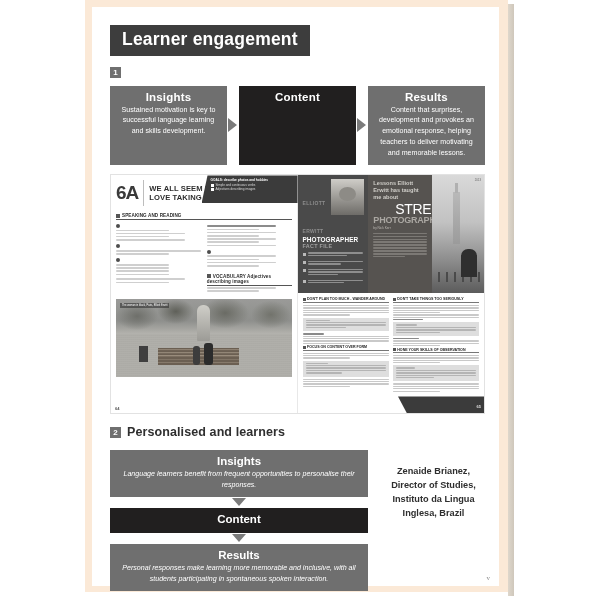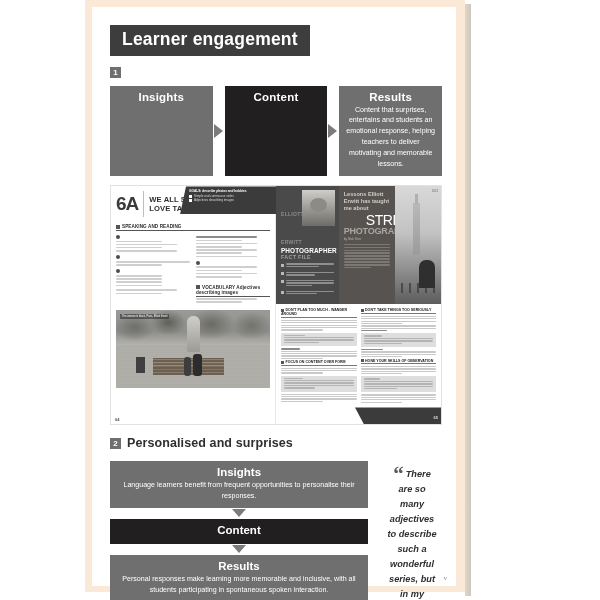--- a/index.html
+++ b/index.html
@@ -3,21 +3,21 @@
 <meta charset="utf-8">
 <style>
   html,body{margin:0;padding:0;}
   body{
     width:600px;height:600px;overflow:hidden;
     background:#ffffff;
     font-family:"Liberation Sans", sans-serif;
     -webkit-font-smoothing:antialiased;
   }
   .page-shell{
-    position:absolute;left:85px;top:0;width:380px;height:592px;
+    position:absolute;left:85px;top:0;width:423px;height:592px;
     background:#fbe9d7;
     box-sizing:border-box;
     padding:7px 9px 6px 7px;
   }
   .page-shell:after{
     content:"";position:absolute;right:-6px;top:4px;width:6px;height:592px;
     background:linear-gradient(to right,#ded7cc,#cfc7bb);
   }
   .page{
     position:relative;width:100%;height:100%;
@@ -194,21 +194,21 @@
 
   
   .sec2{display:flex;margin-top:11px;gap:14px;}
   .stack{width:258px;flex:0 0 258px;}
   .sbox{
     background:#6f6f6f;color:#fff;text-align:center;
     padding:4px 8px 6px 8px;box-sizing:border-box;
   }
   .sbox.dark{background:#211f1f;}
   .sbox h4{margin:1px 0 2px 0;font-size:11.5px;font-weight:bold;}
-  .sbox p{margin:0;font-size:7.1px;line-height:1.55;}
+  .sbox p{margin:0;font-size:7.1px;line-height:1.55;font-style:italic;}
   .arrow-d{height:11px;position:relative;}
   .arrow-d:before{
     content:"";position:absolute;left:50%;top:1px;transform:translateX(-50%);
     border-left:7px solid transparent;border-right:7px solid transparent;
     border-top:8px solid #7b7b7b;
   }
 
   
   .quote{flex:1;padding-top:6px;text-align:center;position:relative;}
   .q-text{
@@ -241,29 +241,30 @@
   <div class="banner">Learner engagement</div>
 
   
   <div class="sec-head">
     <span class="sec-num">1</span>
   </div>
 
   <div class="triple">
     <div class="tbox">
       <h4>Insights</h4>
+      <p>Sustained motivation is key to successful language learning and skills development.</p>
     </div>
     <div class="arrow-r"></div>
     <div class="tbox dark">
       <h4>Content</h4>
     </div>
     <div class="arrow-r"></div>
     <div class="tbox">
       <h4>Results</h4>
-      <p>Content that surprises, entertains and students an emotional response, helping teachers to deliver motivating and memorable lessons.</p>
+      <p>Content that surprises, development and provokes an emotional response, helping teachers to deliver motivating and memorable lessons.</p>
     </div>
   </div>
 
   
   <div class="spread">
 
     <div class="sp-left">
       <div class="lp-head">
         <div class="lp-unit">6A</div>
         <div class="lp-title">
@@ -514,41 +515,40 @@
         </div>
       </div>
       <div class="rp-tab-b"></div>
       <div class="rp-pgnum">65</div>
     </div>
   </div>
 
   
   <div class="sec-head">
     <span class="sec-num">2</span>
-    <span class="sec-title">Personalised and surprises</span>
+    <span class="sec-title">Personalised and learners</span>
   </div>
 
   <div class="sec2">
     <div class="stack">
       <div class="sbox">
         <h4>Insights</h4>
         <p>Language learners benefit from frequent opportunities to personalise their responses.</p>
       </div>
       <div class="arrow-d"></div>
       <div class="sbox dark">
         <h4>Content</h4>
       </div>
       <div class="arrow-d"></div>
       <div class="sbox">
         <h4>Results</h4>
         <p>Personal responses make learning more memorable and inclusive, with all students participating in spontaneous spoken interaction.</p>
       </div>
     </div>
 
     <div class="quote">
-      <div class="q-text"><span class="qmark open">“</span><span>There are so many adjectives to describe such a wonderful series, but in my opinion it's very reliable, practical, and modern.</span><span class="qmark close">”</span></div>
       <div class="q-attr">Zenaide Brianez, Director of Studies, Instituto da Lingua Inglesa, Brazil</div>
     </div>
   </div>
 
   <div class="pgmark">v</div>
  </div>
 </div>
 
 </body></html>

